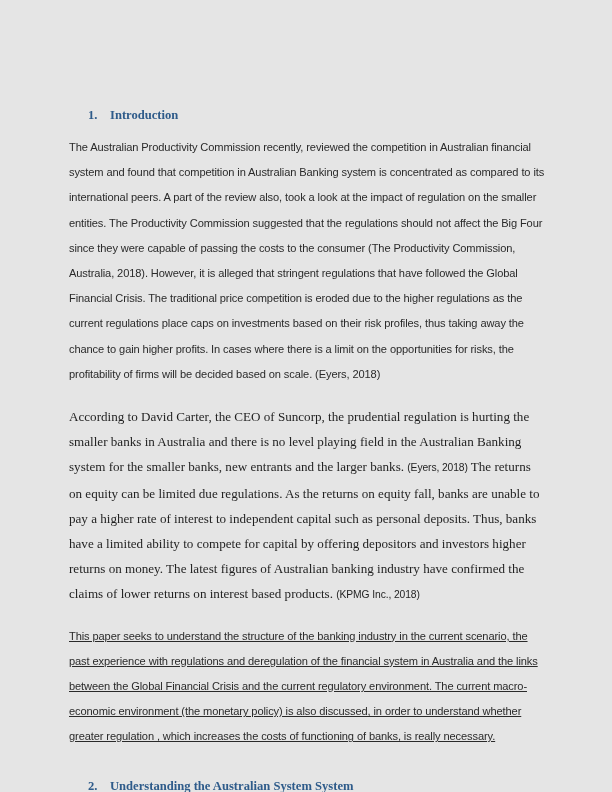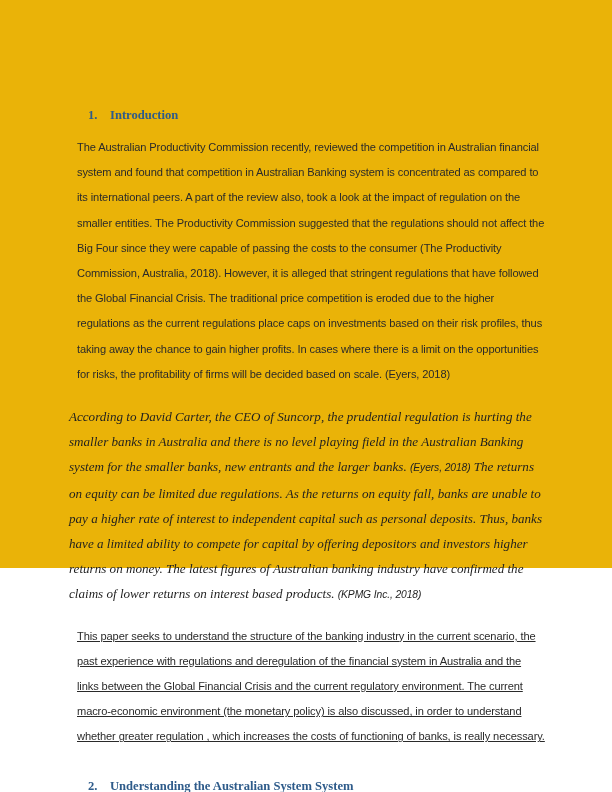--- a/index.html
+++ b/index.html
@@ -15,22 +15,22 @@
     overflow: hidden;
     font-family: "Liberation Sans", sans-serif;
     -webkit-font-smoothing: antialiased;
   }
 
   .page {
     position: absolute;
     left: 0;
     top: 0;
     width: 612px;
-    height: 568px;
-    background: #eab308;
+    height: 792px;
+    background: #e5e5e5;
     box-sizing: border-box;
   }
 
   .content {
     position: absolute;
     left: 69px;
     top: 107px;
     width: 476px;
   }
 
@@ -61,39 +61,38 @@
     color: #262626;
     text-align: left;
   }
 
   .p-sans {
     font-family: "Liberation Sans", sans-serif;
     font-size: 11.1px;
     line-height: 25.2px;
     letter-spacing: -0.01em;
     color: #2a2a2a;
-    margin-left: 8px;
   }
 
   .p-serif {
     font-family: "Liberation Serif", serif;
     font-size: 13.1px;
     line-height: 25.2px;
     color: #1f1f1f;
   }
 
   
   .cite-sans {
     font-family: "Liberation Sans", sans-serif;
     font-size: 10.3px;
     letter-spacing: -0.01em;
   }
 
   .para-gap-1 { margin-bottom: 17px; }
-  .para-gap-2 { margin-bottom: 16px; font-style: italic; }
+  .para-gap-2 { margin-bottom: 16px; }
   .para-gap-3 { margin-bottom: 0px; text-decoration: underline; }
 </style>
 </head>
 <body>
 
 <div class="page">
   <div class="content">
 
     <h2 class="heading heading-1">
       <span class="num-inline">1.</span><span>Introduction</span>

